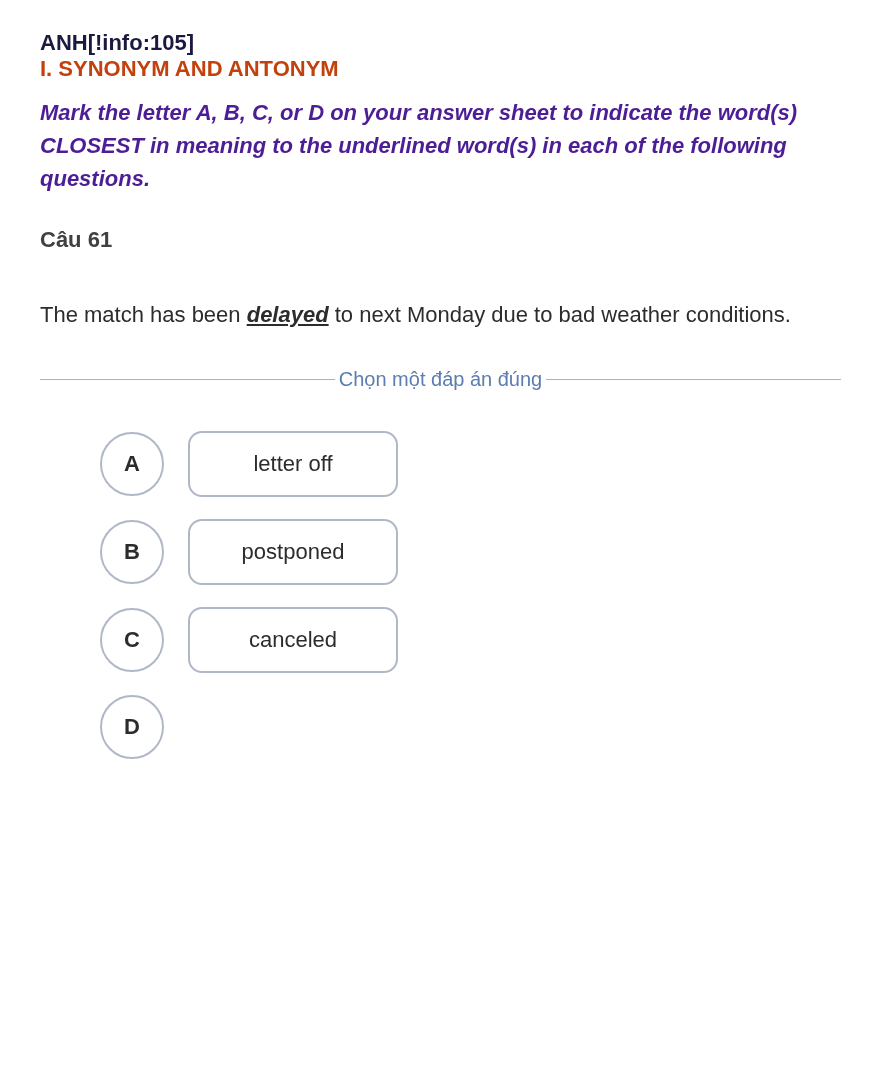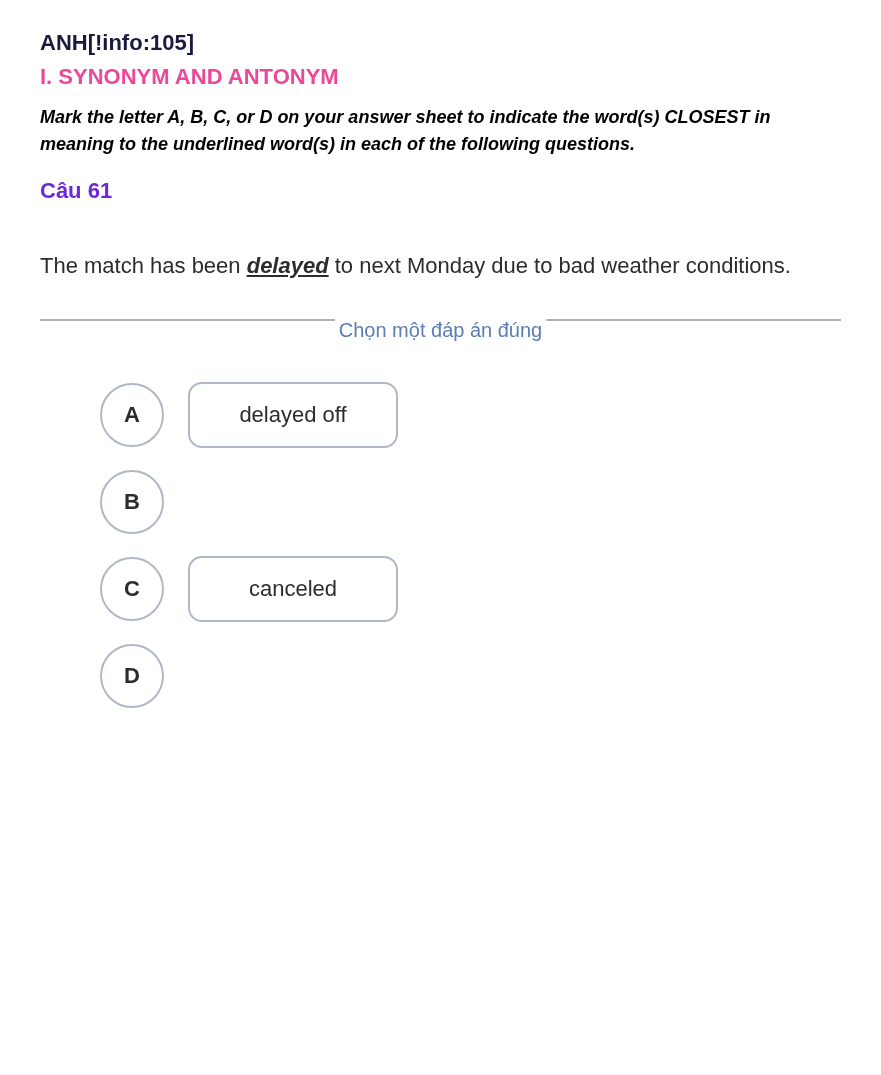--- a/index.html
+++ b/index.html
@@ -14,63 +14,64 @@
       background: #ffffff;
       font-family: Arial, sans-serif;
       padding: 30px 40px;
       color: #1a1a2e;
     }
 
     .header-tag {
       font-size: 22px;
       font-weight: 900;
       color: #1a1a3e;
-      margin-bottom: 8px;
+      margin-bottom: 0;
     }
 
     .section-title {
       font-size: 22px;
       font-weight: 900;
-      color: #ec4899;
+      color: #c2410c;
       margin-bottom: 14px;
     }
 
     .instruction {
-      font-size: 18px;
+      font-size: 22px;
       font-weight: 700;
       font-style: italic;
-      color: #000000;
+      color: #4c1d95;
       line-height: 1.5;
-      margin-bottom: 20px;
+      margin-bottom: 32px;
     }
 
     .question-label {
       font-size: 22px;
       font-weight: 900;
-      color: #6d28d9;
+      color: #404040;
       margin-bottom: 12px;
     }
 
     .question-text {
       font-size: 22px;
       font-weight: 400;
       color: #2c2c2c;
       line-height: 1.6;
       margin-bottom: 36px;
       margin-top: 44px;
     }
 
     .underlined {
       text-decoration: underline;
       font-weight: 700;
       font-style: italic;
     }
 
     .divider-row {
       display: flex;
+      align-items: center;
       gap: 4px;
       margin-bottom: 40px;
     }
 
     .divider-line {
       flex: 1;
       height: 1.5px;
       background: #b0b0b0;
     }
 
@@ -139,24 +140,25 @@
 
 <div class="divider-row">
   <div class="divider-line"></div>
   <span class="divider-text">Chọn một đáp án đúng</span>
   <div class="divider-line"></div>
 </div>
 
 <div class="options-list">
 <div class="option-row">
       <div class="option-circle">A</div>
-      <div class="option-box">delayed off</div>
+      <div class="option-box">letter off</div>
     </div>
     <div class="option-row">
       <div class="option-circle">B</div>
+      <div class="option-box">postponed</div>
     </div>
     <div class="option-row">
       <div class="option-circle">C</div>
       <div class="option-box">canceled</div>
     </div>
     <div class="option-row">
       <div class="option-circle">D</div>
     </div>
   </div>
 

